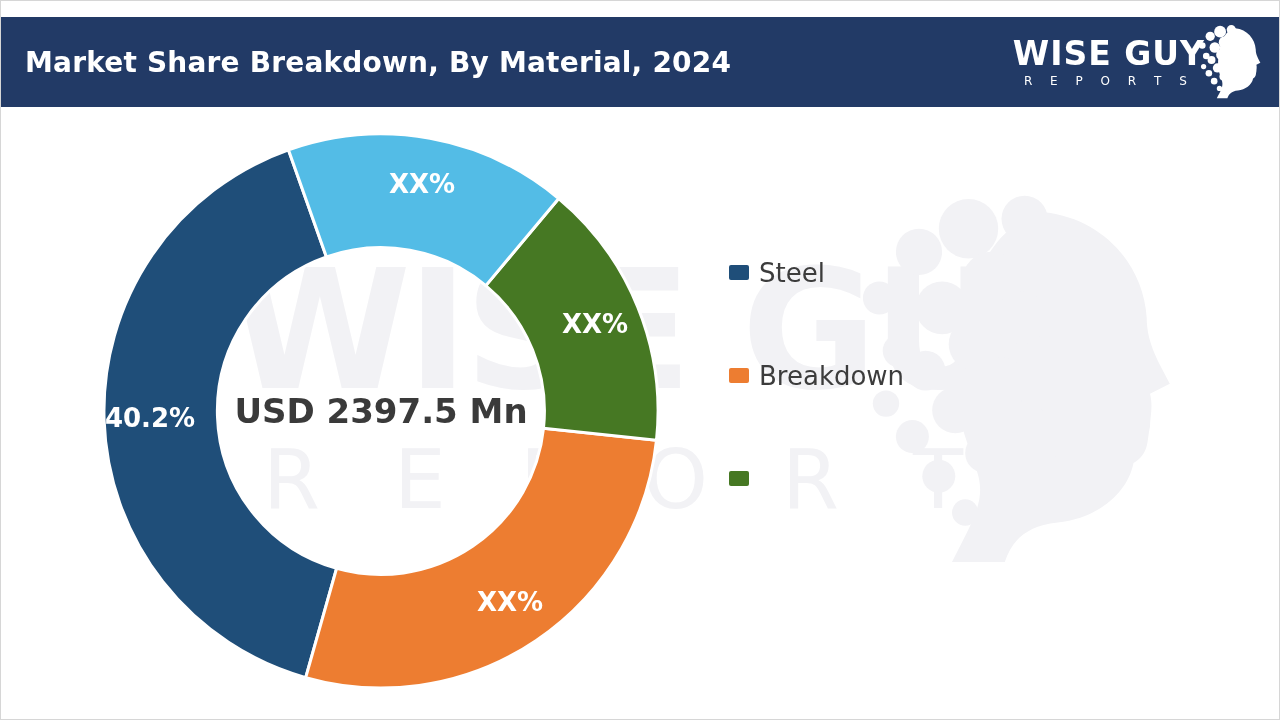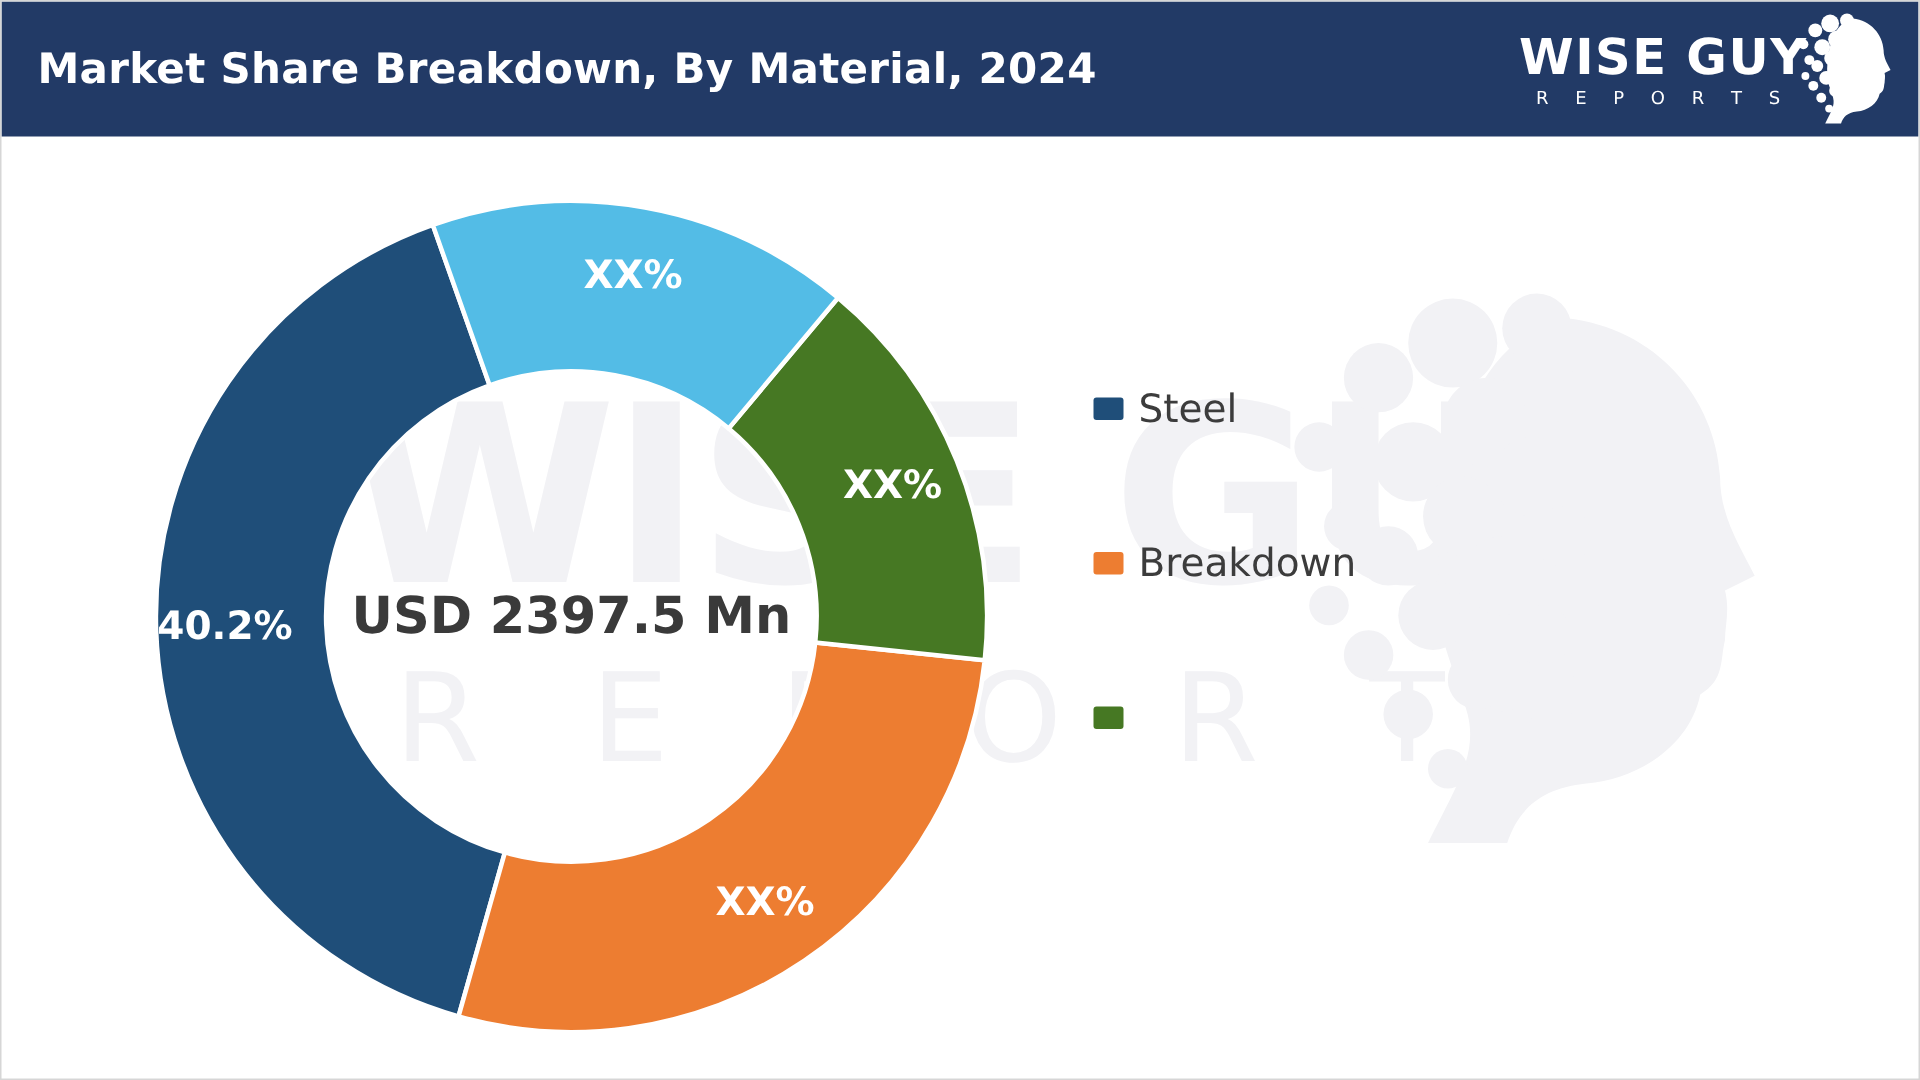--- a/index.html
+++ b/index.html
@@ -2,21 +2,21 @@
 <html><head>
 <meta charset="utf-8">
 <style>
   html,body{margin:0;padding:0;background:#fff;}
   .card{
     position:relative;width:1278px;height:718px;background:#ffffff;
     border:1px solid #d6d6d6;overflow:hidden;
     font-family:"DejaVu Sans","Liberation Sans",sans-serif;
   }
   
-  .header{position:absolute;top:0;left:0;width:100%;height:90px;background:#223A66;}
+  .header{position:absolute;top:16px;left:0;width:100%;height:90px;background:#223A66;}
   .header-title{
     position:absolute;left:24px;top:50%;transform:translateY(-50%);
     color:#ffffff;font-size:28px;font-weight:700;letter-spacing:.2px;white-space:nowrap;
   }
   .logo{position:absolute;right:16px;top:7px;display:flex;align-items:center;}
   .logo-text{display:flex;flex-direction:column;align-items:center;}
   .logo-name{color:#fff;font-size:33px;font-weight:600;letter-spacing:1px;line-height:1.1;white-space:nowrap;}
   .logo-sub{color:#fff;font-size:12px;font-weight:400;letter-spacing:7px;margin-top:1px;white-space:nowrap;}
   .logo-face{margin-left:-8px;}
   

